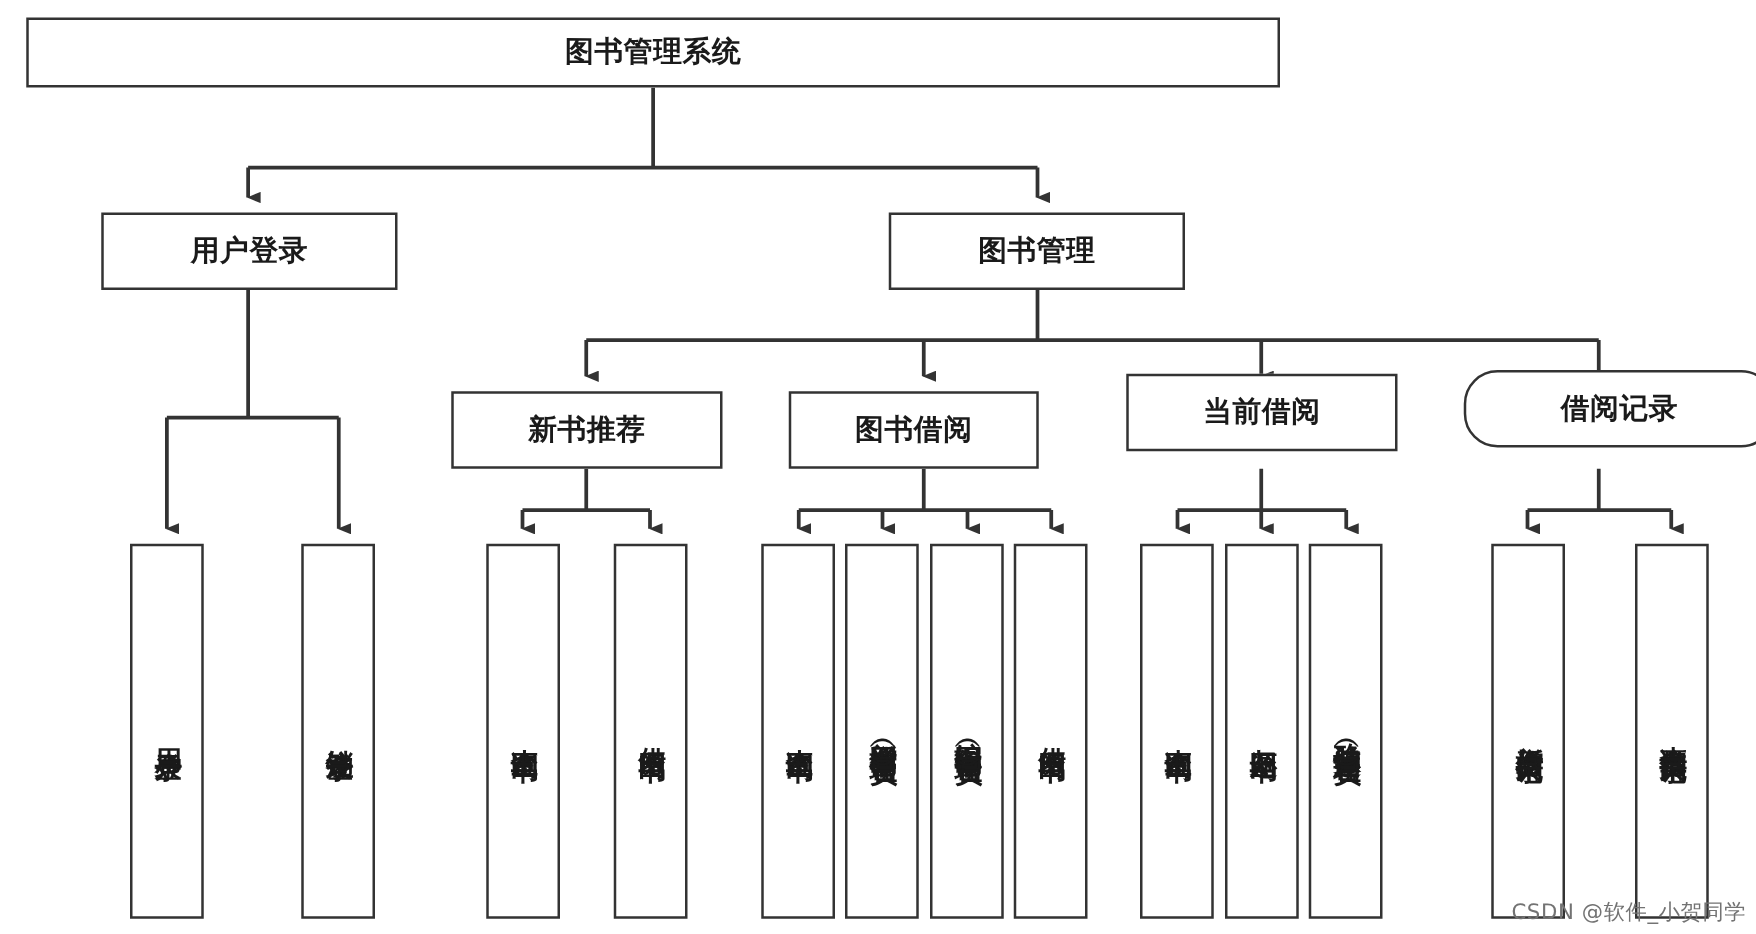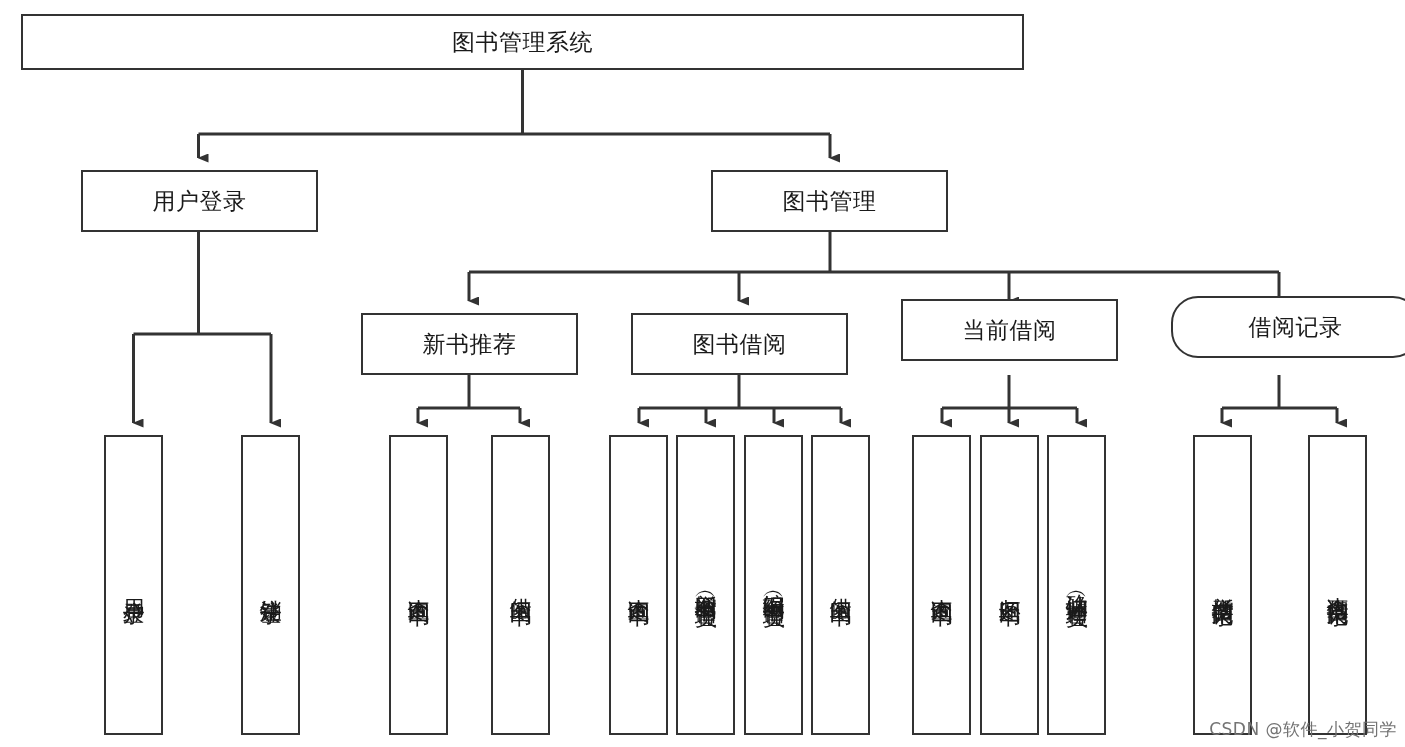--- a/index.html
+++ b/index.html
@@ -34,20 +34,21 @@
     display: flex;
     align-items: center;
     justify-content: center;
     color: #1a1a1a;
   }
   .node .label {
     display: block;
     text-align: left;
     line-height: 1.15;
     white-space: nowrap;
+    font-weight: bold;
   }
   
   .node.horiz .label {
     font-size: 23px;
     letter-spacing: 0.5px;
   }
   .node.root .label {
     font-size: 23px;
   }
   
@@ -147,21 +148,21 @@
   <div class="node horiz" style="left:81px; top:170px; width:237px; height:62px;">
     <span class="label">用户登录</span>
   </div>
   <div class="node horiz" style="left:361px; top:313px; width:217px; height:62px;">
     <span class="label">新书推荐</span>
   </div>
 
   <div class="node horiz" style="left:711px; top:170px; width:237px; height:62px;">
     <span class="label">图书管理</span>
   </div>
-  <div class="node horiz" style="left:631px; top:313px; width:217px; height:62px;">
+  <div class="node horiz" style="left:631px; top:313px; width:200px; height:62px;">
     <span class="label">图书借阅</span>
   </div>
   <div class="node horiz" style="left:901px; top:299px; width:217px; height:62px;">
     <span class="label">当前借阅</span>
   </div>
   <div class="node horiz" style="left:1171px; top:296px; width:249px; height:62px;border-radius:27px;">
     <span class="label">借阅记录</span>
   </div>
 
   <div class="node vert" style="left:104px; top:435px; width:59px; height:300px;">

